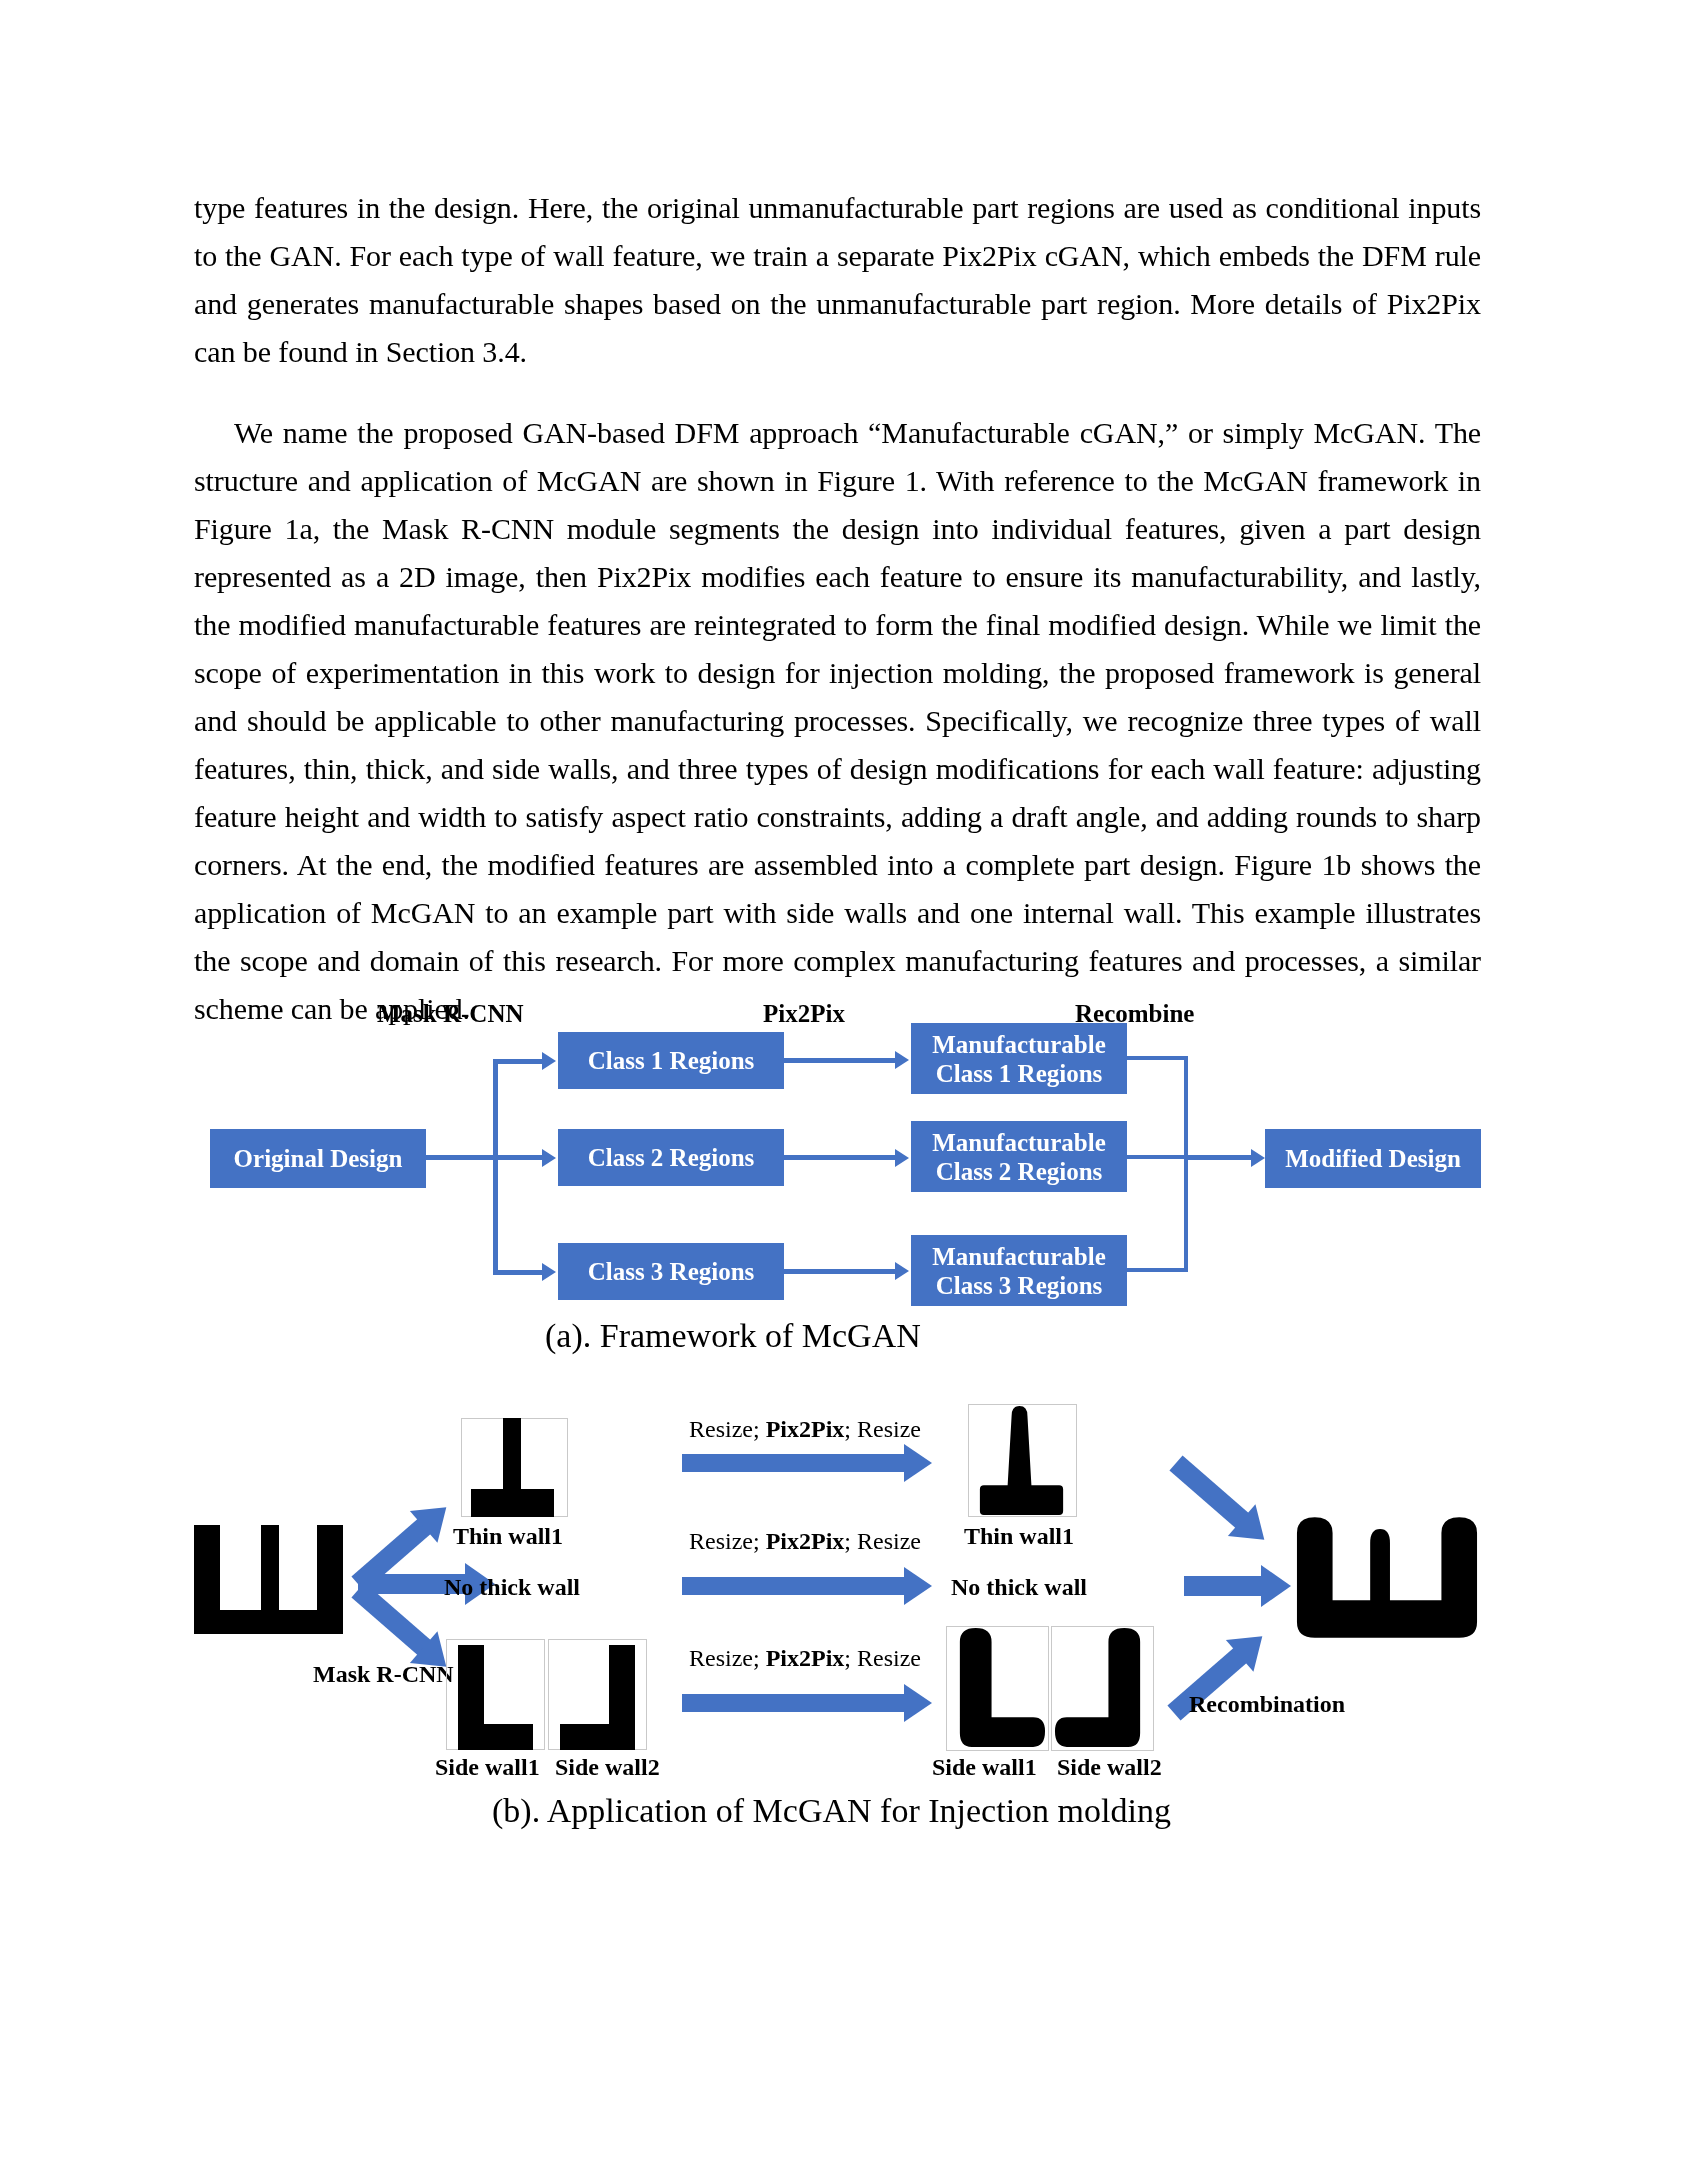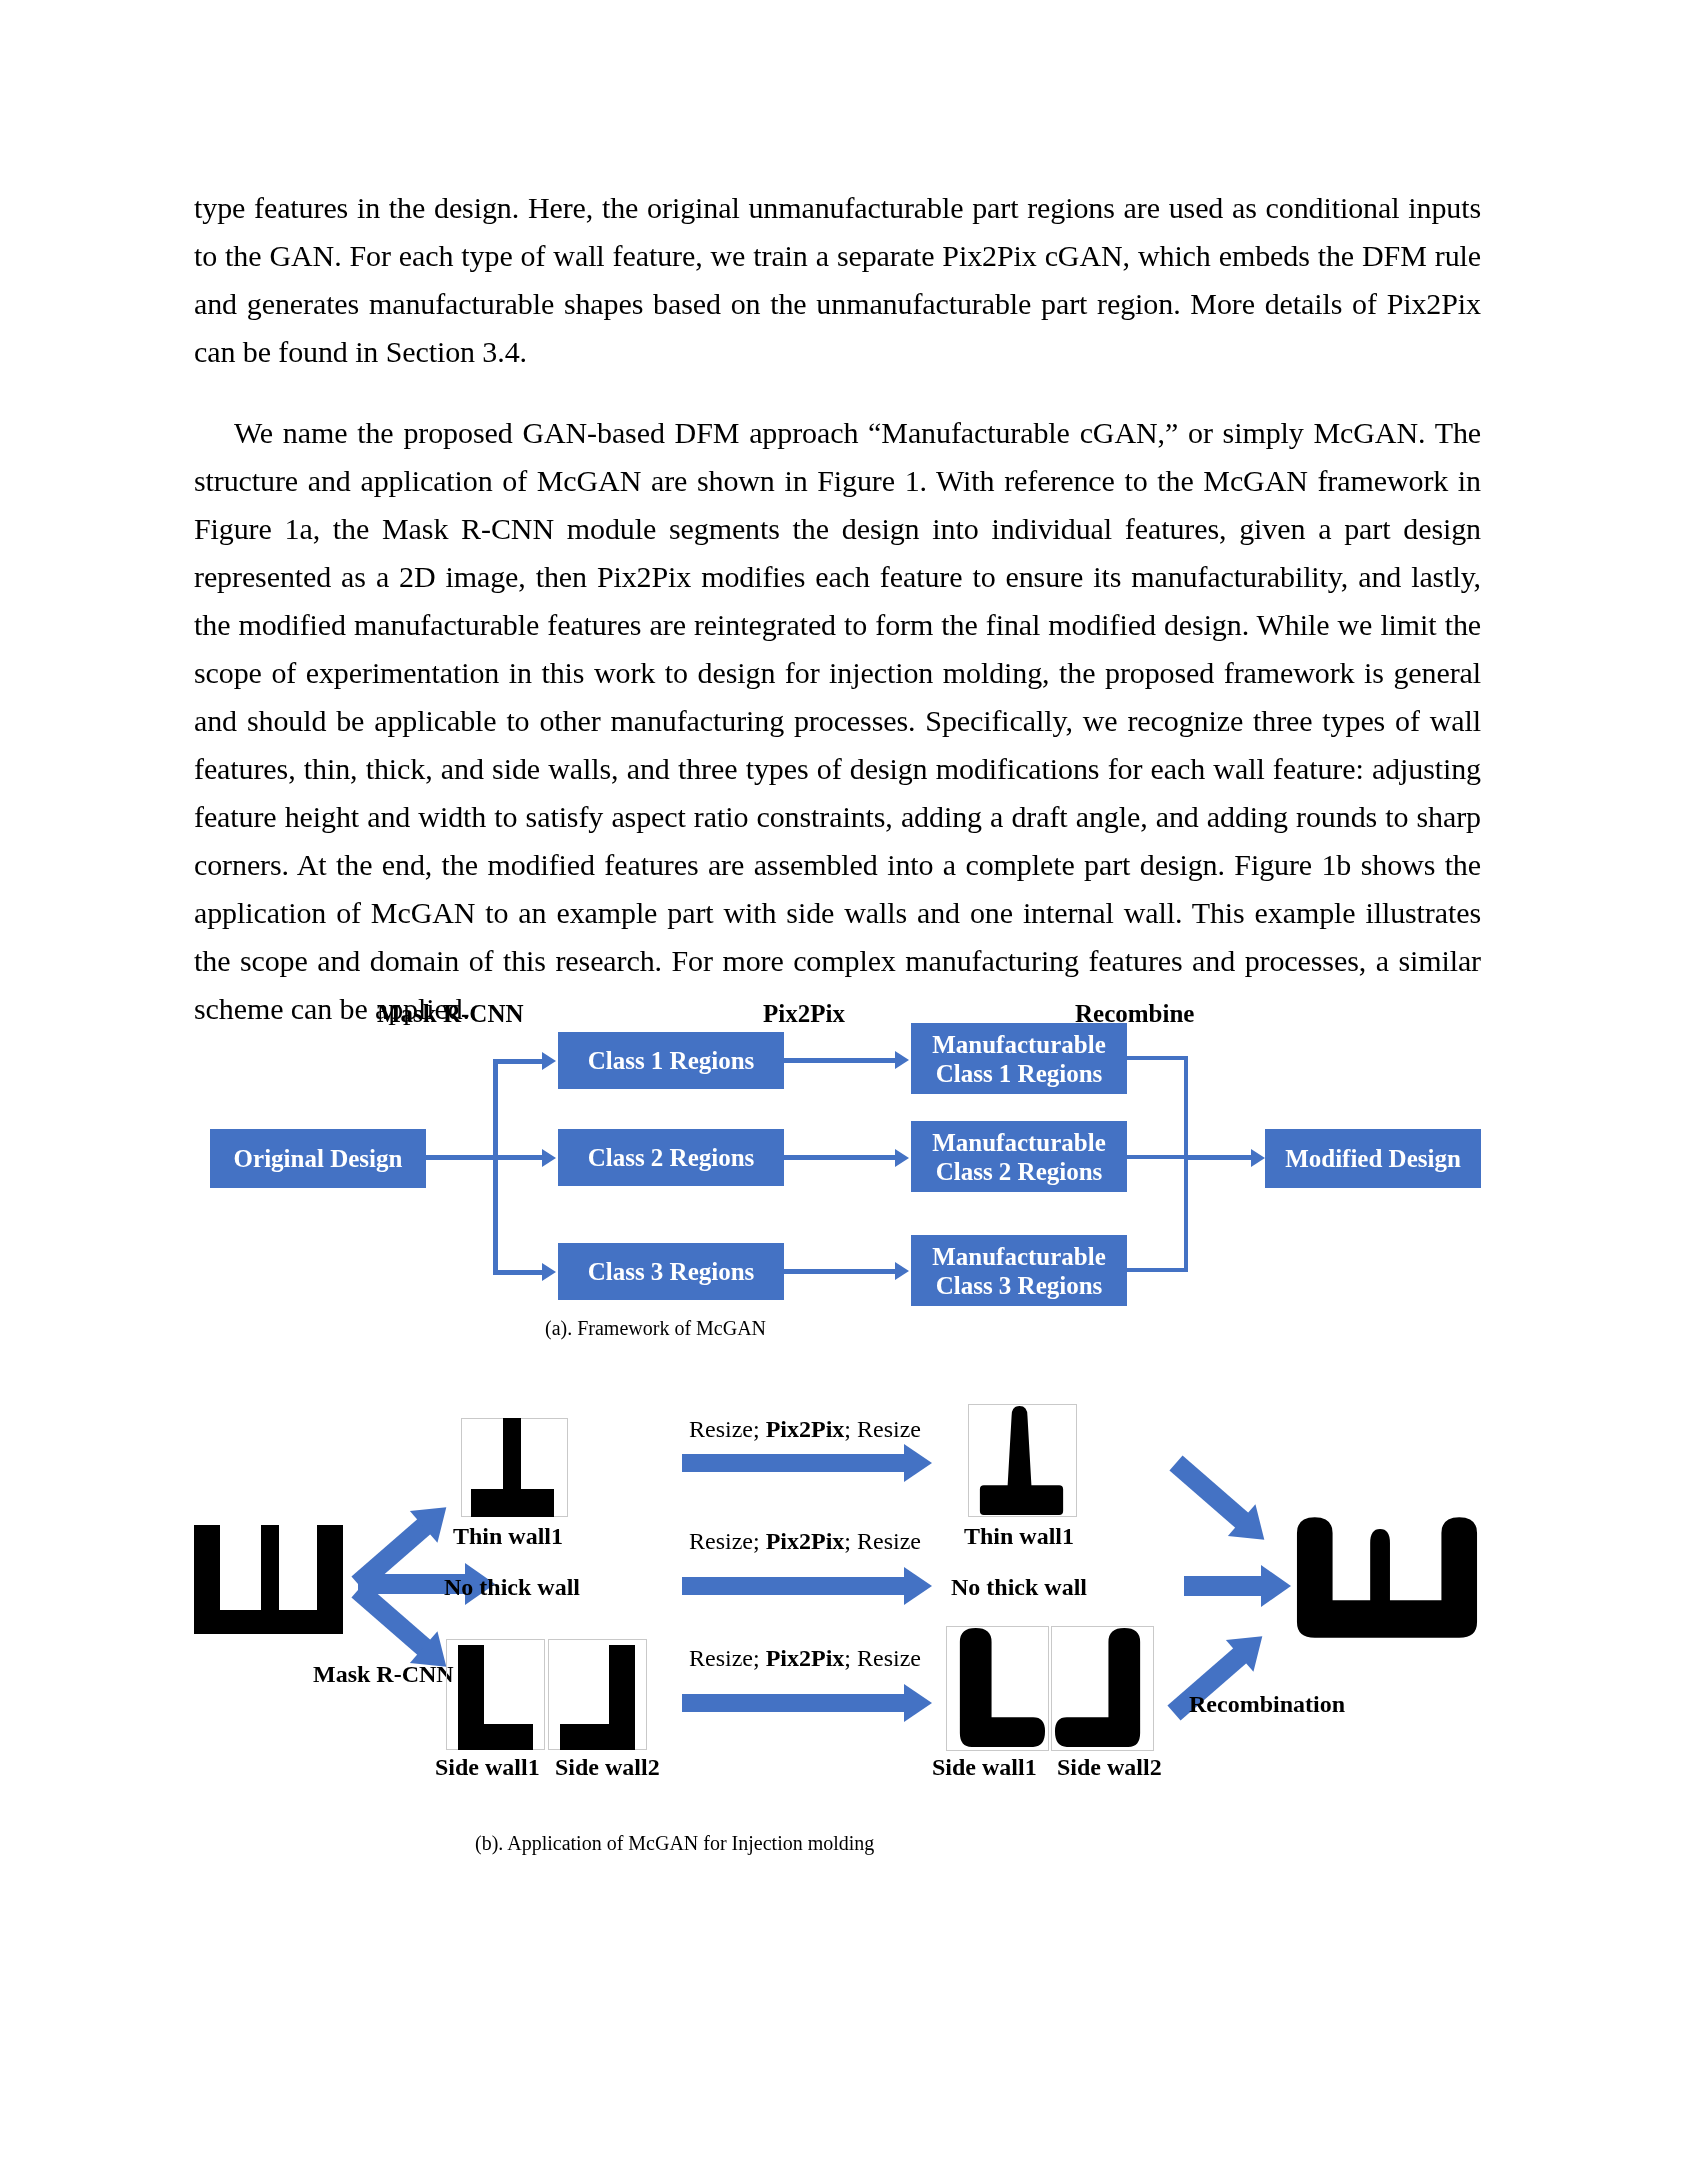--- a/index.html
+++ b/index.html
@@ -86,21 +86,21 @@
   }
   .arrowhead {          
     position: absolute;
     width: 0; height: 0;
     border-top: 9px solid transparent;
     border-bottom: 9px solid transparent;
     border-left: 14px solid #4472C4;
   }
   .cap {
     position: absolute;
-    font-size: 20px;
+    font-size: 34px;
     color: #000;
     white-space: nowrap;
   }
 
   
   .appfig {
     position: absolute;
     left: 0; top: 396px;
     width: 1287px;
     height: 465px;
@@ -335,19 +335,19 @@
       <div class="thinlabel" style="left:995px; top:295px;">Recombination</div>
 
       <div class="shape" style="left:1099px; top:119px; width:188px; height:127px;">
         <svg width="188" height="127" viewBox="0 0 190 128">
           <path d="M4 18 Q4 2 22 2 Q40 2 40 18 L40 86 L78 86 L78 28 Q78 14 88 14 Q98 14 98 28
                    L98 86 L150 86 L150 18 Q150 2 168 2 Q186 2 186 18 L186 108
                    Q186 124 168 124 L22 124 Q4 124 4 108 Z" fill="#000000"></path>
         </svg>
       </div>
 
-      <div class="cap" style="left:281px; top:396px;margin-top:40px;">(b). Application of McGAN for Injection molding</div>
+      <div class="cap" style="left:298px; top:396px;">(b). Application of McGAN for Injection molding</div>
     </div>
   </div>
 
 
 </div>
 
 
 </body></html>

